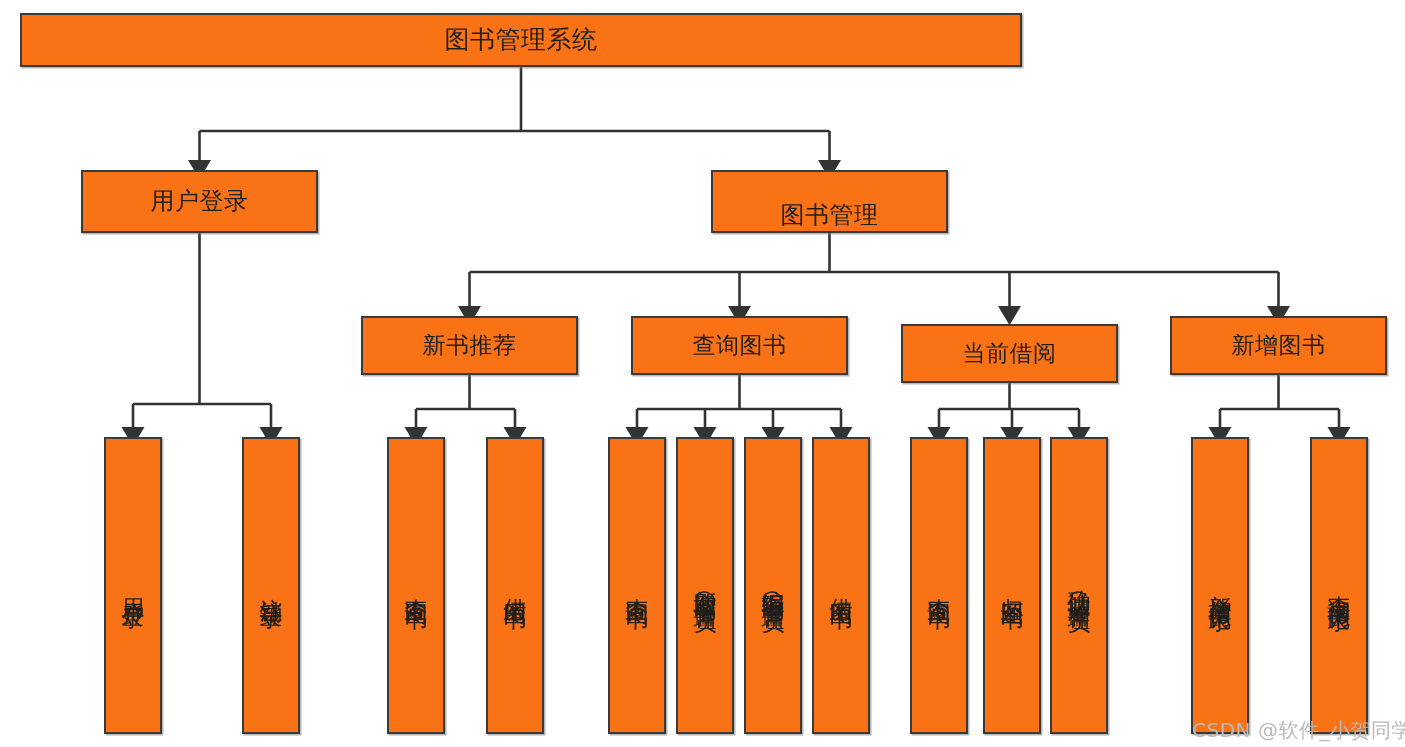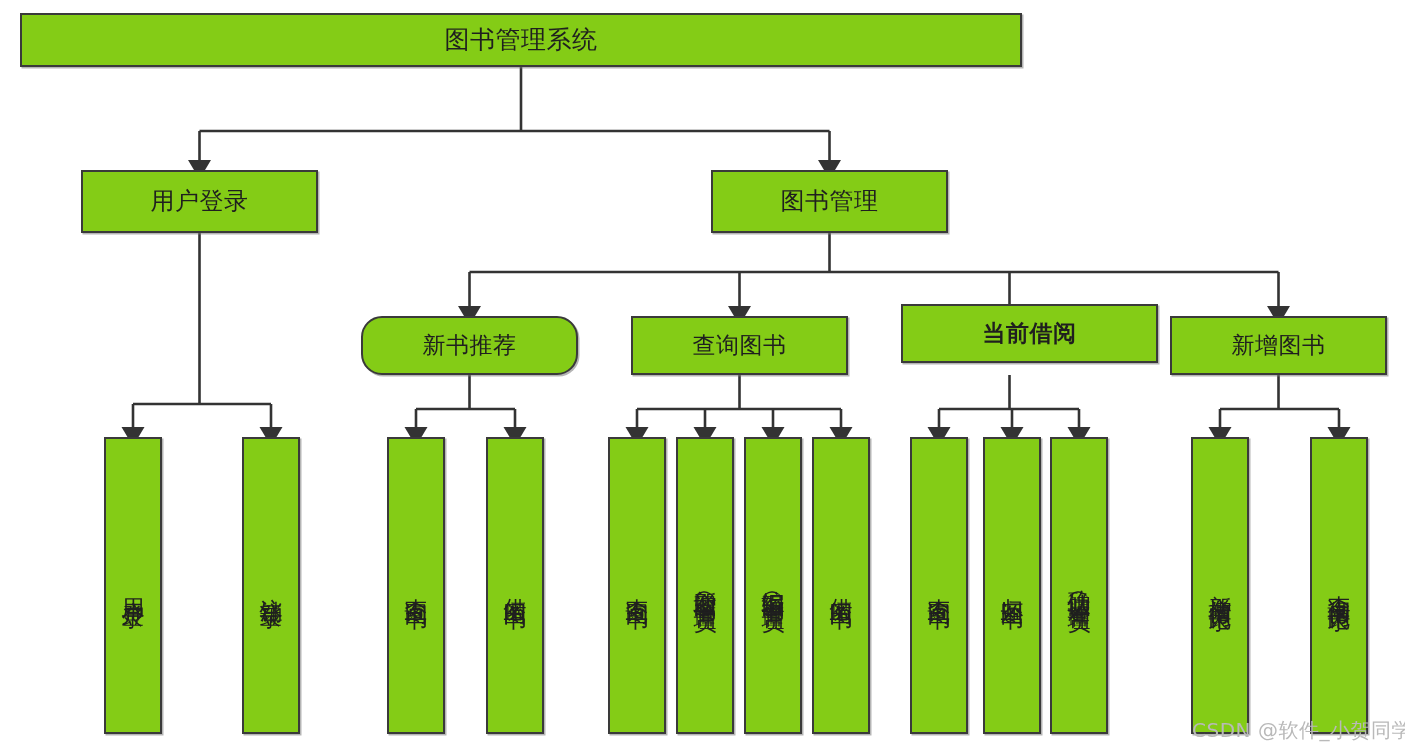--- a/index.html
+++ b/index.html
@@ -24,21 +24,21 @@
     position: absolute;
     left: 0;
     top: 0;
     width: 1405px;
     height: 747px;
     pointer-events: none;
   }
   .node {
     position: absolute;
     box-sizing: border-box;
-    background: #84cc16;
+    background: #f97316;
     border: 2.5px solid #3a3a3a;
     box-shadow: 1.5px 1.5px 0 rgba(120,120,120,0.55);
     display: flex;
     align-items: center;
     justify-content: center;
     z-index: 3;
   }
   .node .label {
     display: block;
     text-align: center;
@@ -124,31 +124,31 @@
       </g>
   </svg>
 
   <div class="node node-root" style="left: 20px; top: 13px; width: 1002px; height: 54px;">
     <span class="label">图书管理系统</span>
   </div>
 
   <div class="node node-branch" style="left: 81px; top: 170px; width: 237px; height: 63px;">
     <span class="label">用户登录</span>
   </div>
-  <div class="node node-branch" style="left: 711px; top: 170px; width: 237px; height: 63px;">
+  <div class="node node-branch" style="left: 711px; top: 170px; width: 237px; height: 63px; align-items: flex-end;">
     <span class="label">图书管理</span>
   </div>
 
-  <div class="node node-sub" style="left: 361px; top: 316px; width: 217px; height: 59px; border-radius: 21px;">
+  <div class="node node-sub" style="left: 361px; top: 316px; width: 217px; height: 59px;">
     <span class="label">新书推荐</span>
   </div>
   <div class="node node-sub" style="left: 631px; top: 316px; width: 217px; height: 59px;">
     <span class="label">查询图书</span>
   </div>
-  <div class="node node-sub" style="left: 901px; top: 304px; width: 257px; height: 59px; font-weight: bold;">
+  <div class="node node-sub" style="left: 901px; top: 324px; width: 217px; height: 59px;">
     <span class="label">当前借阅</span>
   </div>
   <div class="node node-sub" style="left: 1170px; top: 316px; width: 217px; height: 59px;">
     <span class="label">新增图书</span>
   </div>
 
   <div class="node node-leaf" style="left: 104px; top: 437px; width: 58px; height: 297px;">
     <span class="label">用户登录</span>
   </div>
   <div class="node node-leaf" style="left: 242px; top: 437px; width: 58px; height: 297px;">

